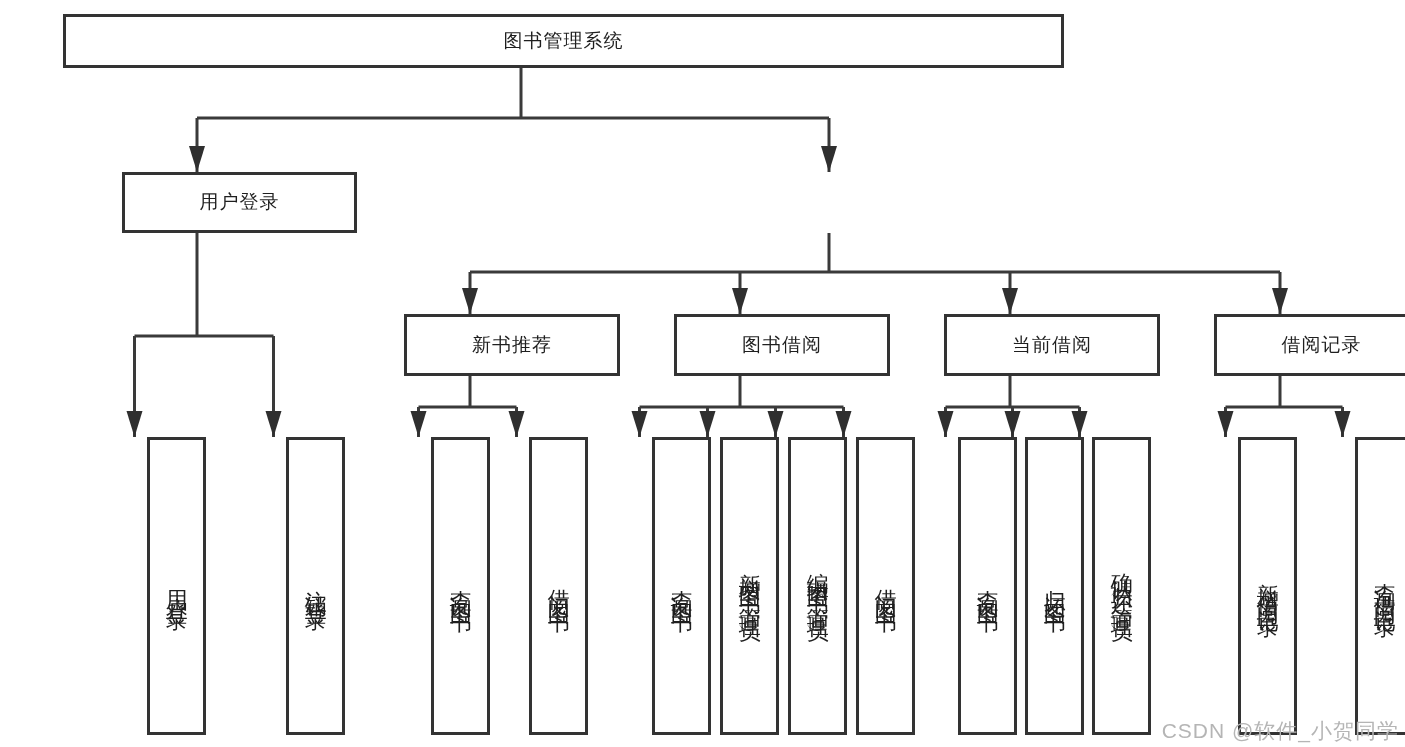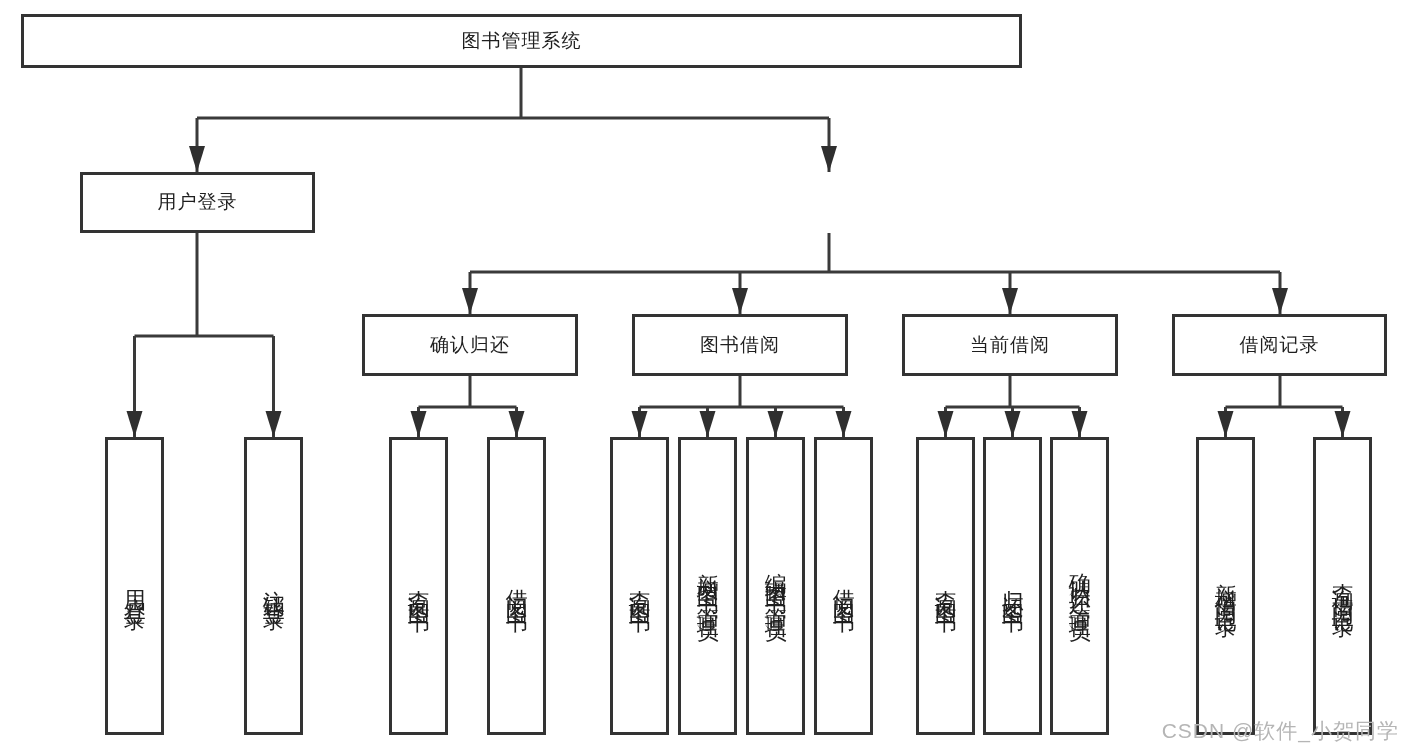--- a/index.html
+++ b/index.html
@@ -12,21 +12,21 @@
     background:var(--background);
     font-family:"Liberation Sans","DejaVu Sans",sans-serif;
     color:var(--text); overflow:hidden;
   }
   .connector-layer{position:absolute;left:0;top:0;pointer-events:none;}
   .node{
     position:absolute; box-sizing:border-box;
     border:3px solid var(--box_border);
     background:#fff;
     display:flex; align-items:center; justify-content:center;
-    text-align:right; line-height:1.2; z-index:1;
+    text-align:right; line-height:1.2; z-index:1;margin-left:42px;
   }
   .node.h{font-size:19px; letter-spacing:1px;}
   .node.v{
     font-size:22px;
     writing-mode:vertical-rl; text-orientation:mixed;
     letter-spacing:7px;
   }
   .watermark{
     position:absolute; right:6px; bottom:2px;
     font-size:21px; color:var(--watermark);
@@ -68,21 +68,21 @@
       <polygon points="1071.5,411 1087.5,411 1079.5,437"></polygon>
       <polygon points="1217.5,411 1233.5,411 1225.5,437"></polygon>
       <polygon points="1334.5,411 1350.5,411 1342.5,437"></polygon>
     </g>
   </svg>
 
   <div class="node h" style="left:21px;top:14px;width:1001px;height:54px;">图书管理系统</div>
 
   <div class="node h" style="left:80px;top:172px;width:235px;height:61px;">用户登录</div>
 
-  <div class="node h" style="left:362px;top:314px;width:216px;height:62px;">确认归还</div>
+  <div class="node h" style="left:362px;top:314px;width:216px;height:62px;">新书推荐</div>
   <div class="node h" style="left:632px;top:314px;width:216px;height:62px;">图书借阅</div>
   <div class="node h" style="left:902px;top:314px;width:216px;height:62px;">当前借阅</div>
   <div class="node h" style="left:1172px;top:314px;width:215px;height:62px;">借阅记录</div>
 
   <div class="node v" style="left:105px;top:437px;width:59px;height:298px;">用户登录</div>
   <div class="node v" style="left:244px;top:437px;width:59px;height:298px;">注销登录</div>
 
   <div class="node v" style="left:389px;top:437px;width:59px;height:298px;">查询图书</div>
   <div class="node v" style="left:487px;top:437px;width:59px;height:298px;">借阅图书</div>
 

